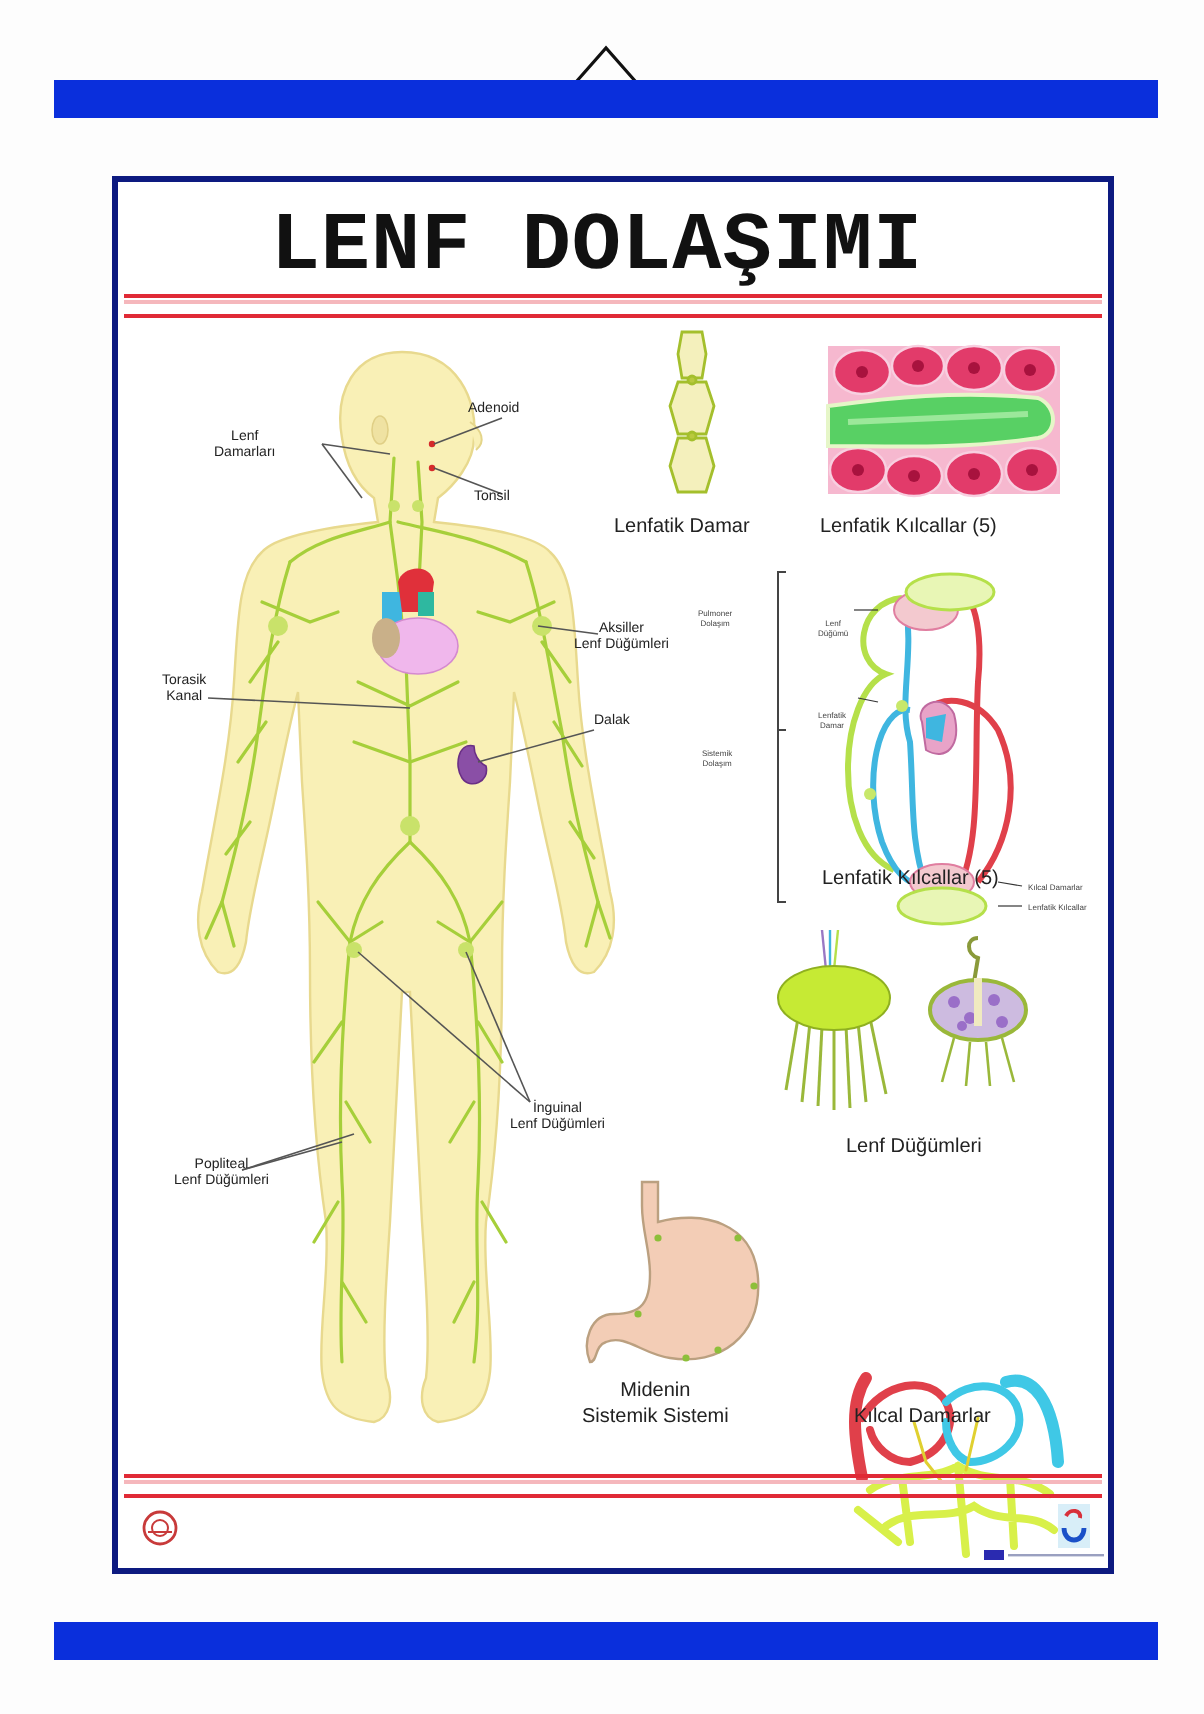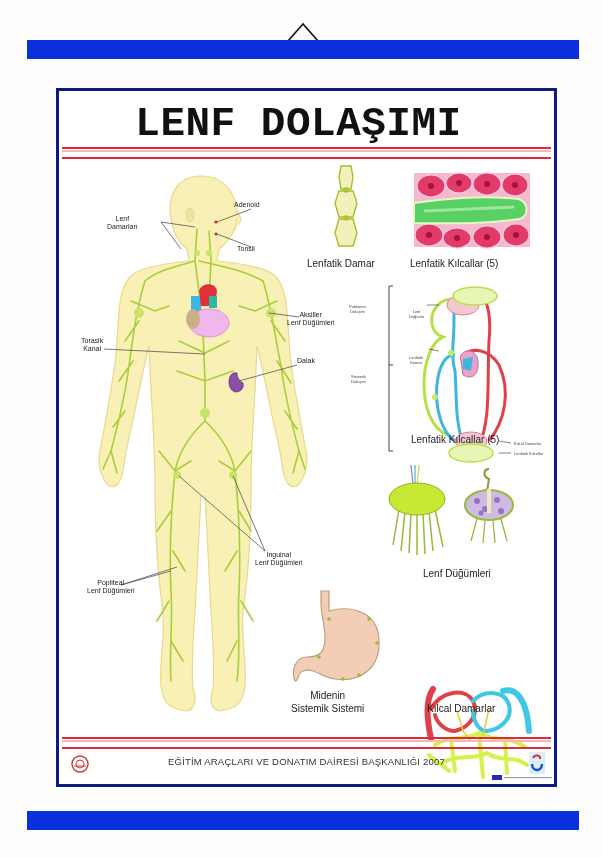--- a/index.html
+++ b/index.html
@@ -280,21 +280,20 @@
     <div>Sistemik Sistemi</div>
   </div>
   <div class="cap" style="left:368px;top:611px">Kılcal Damarlar</div>
 
   <div class="redlines" style="top:646px"></div>
   <svg class="logo-left" viewBox="0 0 18 18">
     <circle cx="9" cy="9" r="8" fill="#fff" stroke="#c83a3a" stroke-width="1.4"></circle>
     <circle cx="9" cy="9" r="4" fill="none" stroke="#c83a3a" stroke-width="1"></circle>
     <line x1="3" y1="11" x2="15" y2="11" stroke="#c83a3a" stroke-width="1"></line>
   </svg>
-  <div class="footer-text">EĞİTİM ARAÇLARI  VE DONATIM DAİRESİ BAŞKANLIĞI  2007</div>
   <svg class="logo-right" viewBox="0 0 16 22">
     <rect x="0" y="0" width="16" height="22" fill="#d8eef8"></rect>
     <path d="M4,6 C6,2 12,3 11,7" fill="none" stroke="#d8303a" stroke-width="2"></path>
     <path d="M3,12 C3,20 13,20 13,12" fill="none" stroke="#1a50c8" stroke-width="2.4"></path>
   </svg>
   <svg class="publisher" viewBox="0 0 62 6">
     <rect x="0" y="0" width="10" height="5" fill="#2a2ab0"></rect>
     <rect x="12" y="2" width="48" height="1.2" fill="#9aa0c0"></rect>
   </svg>
 </div>

